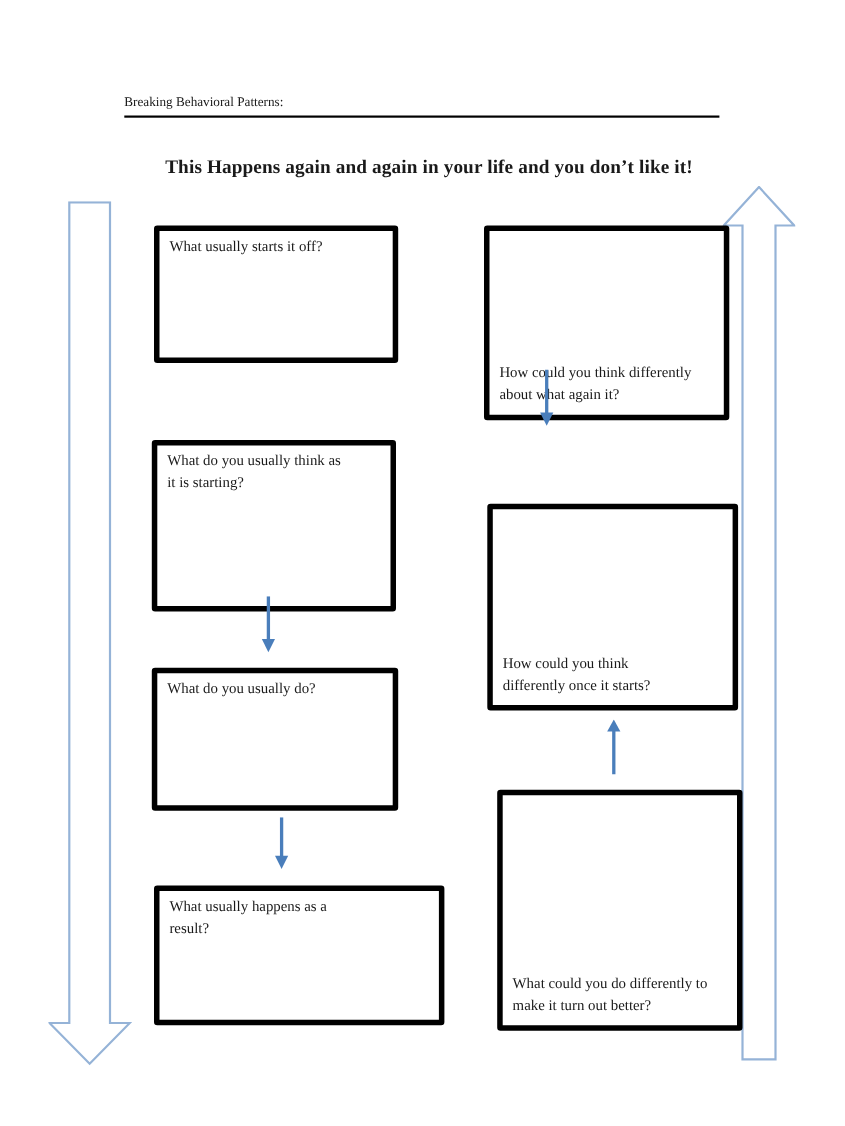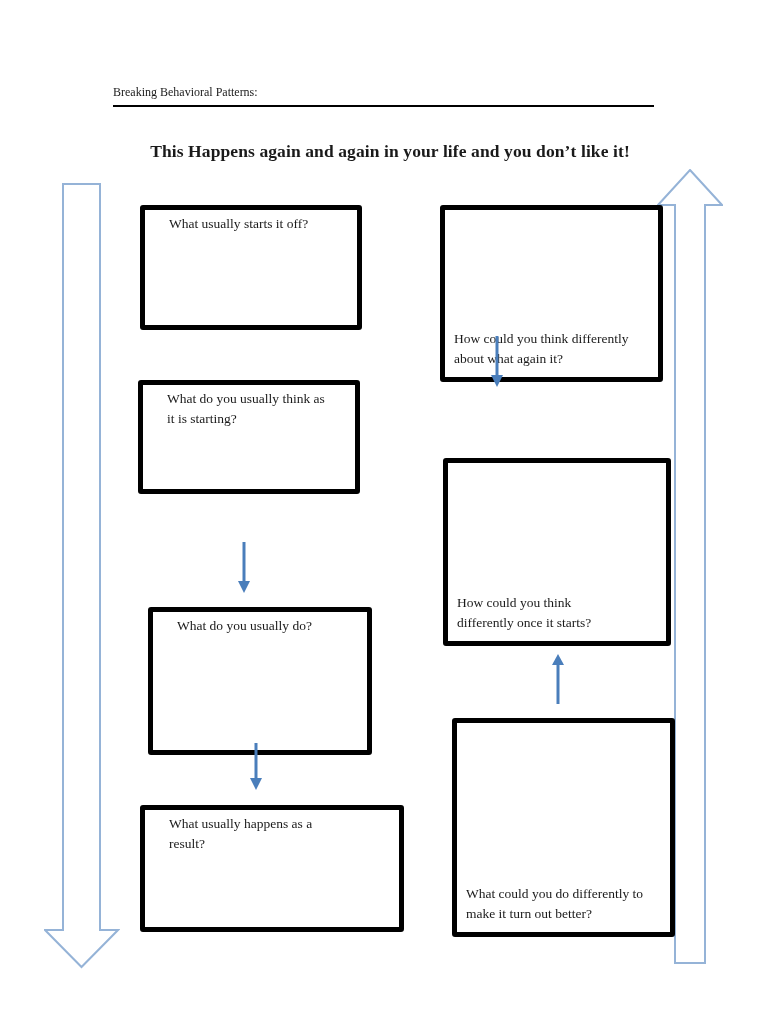--- a/index.html
+++ b/index.html
@@ -46,33 +46,33 @@
     border: 5px solid var(--box-border, #000000);
     border-radius: 3px;
     background: #ffffff;
     font-size: 13.5px;
     line-height: 20px;
     z-index: 1;
   }
   .box .box-text {
     display: block;
     white-space: pre-line;
-    padding: 4px 24px;
+    padding: 4px 9px;
   }
   .box.bottom-text {
     display: flex;
     align-items: flex-end;
   }
   .box.bottom-text .box-text {
     padding: 4px 9px 8px 9px;
   }
 
   .b-l1 { left: 140px; top: 205px; width: 222px; height: 125px; }
-  .b-l2 { left: 138px; top: 380px; width: 222px; height: 114px; }
-  .b-l3 { left: 148px; top: 607px; width: 224px; height: 148px; }
+  .b-l2 { left: 138px; top: 400px; width: 222px; height: 156px; }
+  .b-l3 { left: 138px; top: 607px; width: 224px; height: 130px; }
   .b-l4 { left: 140px; top: 805px; width: 264px; height: 127px; }
 
   .b-r1 { left: 440px; top: 205px; width: 223px; height: 177px; }
   .b-r2 { left: 443px; top: 458px; width: 228px; height: 188px; }
   .b-r3 { left: 452px; top: 718px; width: 223px; height: 219px; }
 
   
   .sm-arrow {
     position: absolute;
     color: var(--small-arrow-blue, #4a7ebb);

